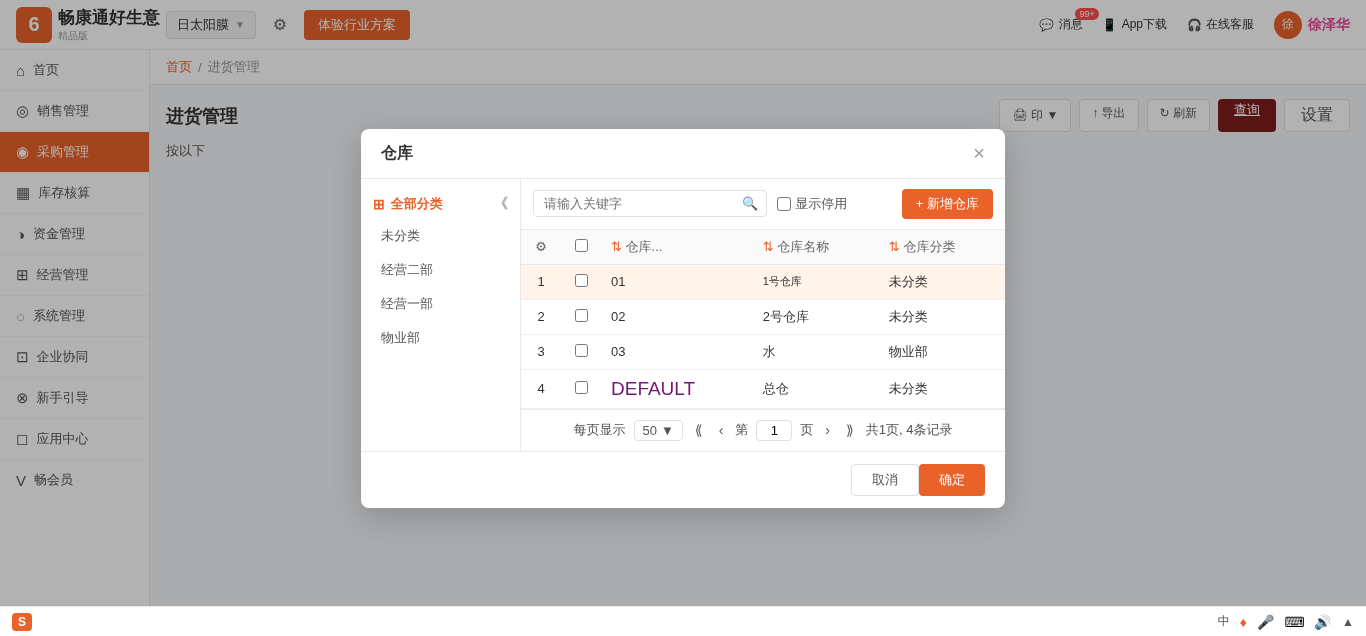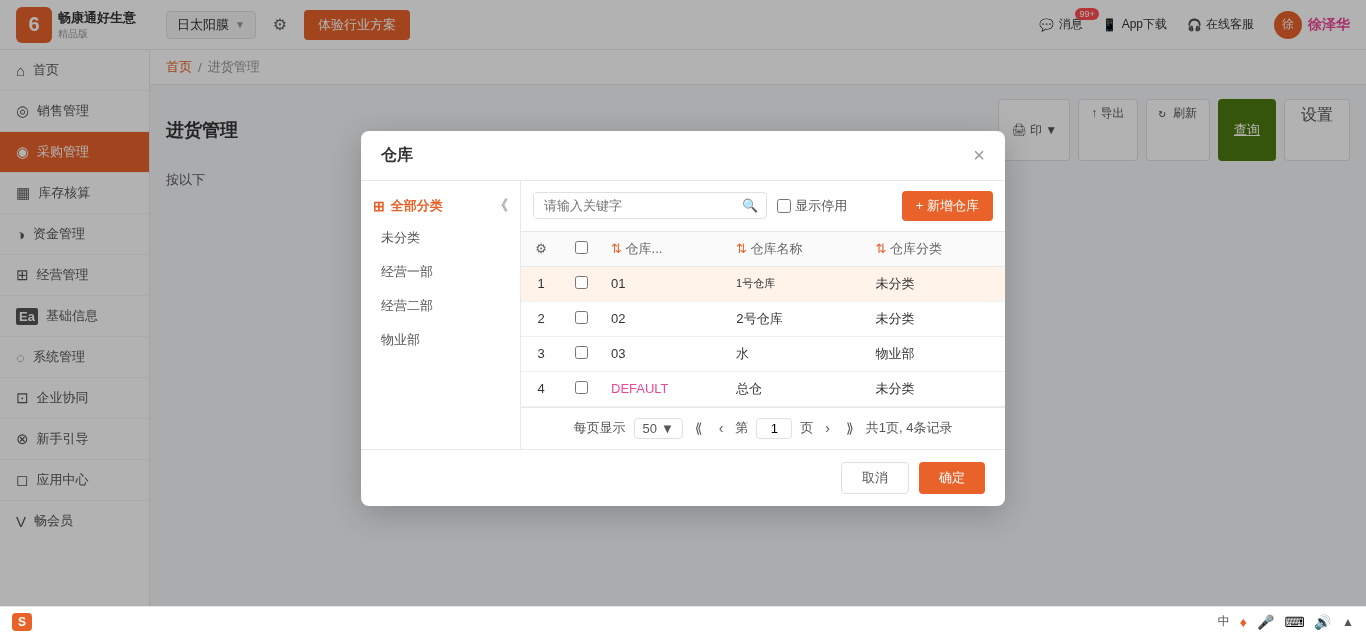--- a/index.html
+++ b/index.html
@@ -5,21 +5,21 @@
     * { box-sizing: border-box; margin: 0; padding: 0; }
     body { font-family: 'Microsoft YaHei', sans-serif; font-size: 13px; background: #f0f2f5; width: 1366px; height: 636px; overflow: hidden; position: relative; }
   </style>
 </head>
 <body>
 
 <div style="height:50px; background:#fff; display:flex; align-items:center; padding:0 16px; border-bottom:1px solid #e8e8e8; position:relative; z-index:110;">
   <div style="display:flex; align-items:center; gap:6px; width:150px;">
     <div style="width:36px; height:36px; background:#e8622a; border-radius:6px; display:flex; align-items:center; justify-content:center; color:#fff; font-size:20px; font-weight:bold;">6</div>
     <div>
-      <div style="font-size:13px; color:#333; font-weight:bold;font-family:Liberation Mono, monospace;">畅康通好生意</div>
+      <div style="font-size:17px; color:#333; font-weight:bold;font-family:Liberation Mono, monospace;">畅康通好生意</div>
       <div style="font-size:10px; color:#999;">精品版</div>
     </div>
   </div>
   <div style="display:flex; align-items:center; background:#f5f5f5; border:1px solid #e0e0e0; border-radius:4px; padding:4px 10px; cursor:pointer; font-size:13px; color:#333; gap:6px;">
     <span>日太阳膜</span>
     <span style="color:#999; font-size:10px;">▼</span>
   </div>
   <div style="width:32px; height:32px; display:flex; align-items:center; justify-content:center; cursor:pointer; color:#666; font-size:16px; margin-left:8px;">⚙</div>
   <button style="background:#e8622a; color:#fff; border:none; border-radius:4px; padding:6px 14px; cursor:pointer; font-size:13px; margin-left:8px;">体验行业方案</button>
   <div style="margin-left:auto; display:flex; align-items:center; gap:20px;">
@@ -64,24 +64,20 @@
     </div>
     <div style="display:flex; align-items:center; padding:11px 16px; cursor:pointer; color:#555; font-size:13px; gap:8px; border-bottom:1px solid #f5f5f5;">
       <span style="font-size:15px;">◑</span>
       <span>资金管理</span>
     </div>
     <div style="display:flex; align-items:center; padding:11px 16px; cursor:pointer; color:#555; font-size:13px; gap:8px; border-bottom:1px solid #f5f5f5;">
       <span style="font-size:15px;">⊞</span>
       <span>经营管理</span>
     </div>
     <div style="display:flex; align-items:center; padding:11px 16px; cursor:pointer; color:#555; font-size:13px; gap:8px; border-bottom:1px solid #f5f5f5;">
-      <span style="font-size:13px; font-weight:bold; background:#555; color:#fff; padding:1px 3px; border-radius:2px;">Ea</span>
-      <span>基础信息</span>
-    </div>
-    <div style="display:flex; align-items:center; padding:11px 16px; cursor:pointer; color:#555; font-size:13px; gap:8px; border-bottom:1px solid #f5f5f5;">
       <span style="font-size:15px;">◌</span>
       <span>系统管理</span>
     </div>
     <div style="display:flex; align-items:center; padding:11px 16px; cursor:pointer; color:#555; font-size:13px; gap:8px; border-bottom:1px solid #f5f5f5;">
       <span style="font-size:15px;">⊡</span>
       <span>企业协同</span>
     </div>
     <div style="display:flex; align-items:center; padding:11px 16px; cursor:pointer; color:#555; font-size:13px; gap:8px; border-bottom:1px solid #f5f5f5;">
       <span style="font-size:15px;">⊗</span>
       <span>新手引导</span>
@@ -103,22 +99,22 @@
       <span>/</span>
       <span style="color:#999;">进货管理</span>
     </div>
 
     <div style="padding:14px 16px 0; flex:1; overflow:hidden; position:relative;">
       <div style="display:flex; align-items:center; justify-content:space-between; margin-bottom:10px;">
         <span style="font-size:18px; font-weight:bold; color:#333;">进货管理</span>
         <div style="display:flex; gap:8px;">
           <div style="padding:5px 12px; border:1px solid #e0e0e0; border-radius:4px; background:#fff; cursor:pointer; font-size:12px; color:#555; display:flex; align-items:center; gap:3px;">🖨 印 ▼</div>
           <div style="padding:5px 12px; border:1px solid #e0e0e0; border-radius:4px; background:#fff; cursor:pointer; font-size:12px; color:#555;">↑ 导出</div>
-          <div style="padding:5px 12px; border:1px solid #e0e0e0; border-radius:4px; background:#fff; cursor:pointer; font-size:12px; color:#555;font-family:Liberation Mono, monospace;">↻ 刷新</div>
-          <div style="padding:22px 16px; border:none; border-radius:4px; background:#4d7c0f; cursor:pointer; font-size:13px; color:#fff;text-decoration:underline;">查询</div>
+          <div style="padding:5px 12px; border:1px solid #e0e0e0; border-radius:4px; background:#fff; cursor:pointer; font-size:12px; color:#555;">↻ 刷新</div>
+          <div style="padding:2px 16px; border:none; border-radius:4px; background:#7f1d1d; cursor:pointer; font-size:13px; color:#fff;text-decoration:underline;">查询</div>
           <div style="padding:5px 16px; border:1px solid #e0e0e0; border-radius:4px; background:#fff; cursor:pointer; font-size:16px; color:#555;">设置</div>
         </div>
       </div>
       <div style="font-size:13px; color:#555; margin-bottom:8px;">按以下</div>
     </div>
   </div>
 </div>
 
 <div style="position:absolute; top:0; left:0; width:100%; height:100%; background:rgba(0,0,0,0.3); z-index:200; display:flex; align-items:center; justify-content:center;">
   <div style="background:#fff; border-radius:8px; width:644px; display:flex; flex-direction:column; box-shadow:0 8px 32px rgba(0,0,0,0.2); max-height:580px;">
@@ -132,22 +128,22 @@
 
       <div style="width:160px; border-right:1px solid #e8e8e8; padding:10px 0; flex-shrink:0; overflow-y:auto;">
         <div style="display:flex; align-items:center; justify-content:space-between; padding:6px 12px;">
           <div style="display:flex; align-items:center; gap:6px; color:#e8622a; font-weight:bold; font-size:13px; cursor:pointer;">
             <span style="font-size:14px;">⊞</span>
             <span>全部分类</span>
           </div>
           <span style="cursor:pointer; color:#aaa; font-size:14px; font-weight:bold;">《</span>
         </div>
         <div style="padding:8px 20px; font-size:13px; color:#555; cursor:pointer;">未分类</div>
+        <div style="padding:8px 20px; font-size:13px; color:#555; cursor:pointer;">经营二部</div>
         <div style="padding:8px 20px; font-size:13px; color:#555; cursor:pointer;">经营一部</div>
-        <div style="padding:8px 20px; font-size:13px; color:#555; cursor:pointer;">经营二部</div>
         <div style="padding:8px 20px; font-size:13px; color:#555; cursor:pointer;">物业部</div>
       </div>
 
       <div style="flex:1; display:flex; flex-direction:column; overflow:hidden;">
 
         <div style="padding:10px 12px; display:flex; align-items:center; gap:10px; border-bottom:1px solid #e8e8e8; flex-shrink:0;">
           <div style="display:flex; align-items:center; border:1px solid #e0e0e0; border-radius:4px; overflow:hidden; background:#fff;">
             <input type="text" placeholder="请输入关键字" style="border: none; outline: none; padding: 5px 10px; font-size: 13px; width: 200px;">
             <span style="padding:5px 8px; color:#999; cursor:pointer;">🔍</span>
           </div>
@@ -174,34 +170,34 @@
                 <td style="padding:8px 10px; text-align:center; font-size:13px; color:#333; border-bottom:1px solid #f0f0f0;">1</td>
                 <td style="padding:8px 10px; text-align:center; border-bottom:1px solid #f0f0f0;"><input type="checkbox" style=""></td>
                 <td style="padding:8px 10px; font-size:13px; color:#333; border-bottom:1px solid #f0f0f0;">01</td>
                 <td style="padding:8px 10px; font-size:11px; color:#333; border-bottom:1px solid #f0f0f0;">1号仓库</td>
                 <td style="padding:8px 10px; font-size:13px; color:#333; border-bottom:1px solid #f0f0f0;">未分类</td>
               </tr>
               <tr>
                 <td style="padding:8px 10px; text-align:center; font-size:13px; color:#333; border-bottom:1px solid #f0f0f0;">2</td>
                 <td style="padding:8px 10px; text-align:center; border-bottom:1px solid #f0f0f0;"><input type="checkbox" style=""></td>
                 <td style="padding:8px 10px; font-size:13px; color:#333; border-bottom:1px solid #f0f0f0;">02</td>
-                <td style="padding:8px 10px; font-size:13px; color:#333; border-bottom:1px solid #f0f0f0;font-family:Liberation Mono, monospace;">2号仓库</td>
+                <td style="padding:8px 10px; font-size:13px; color:#333; border-bottom:1px solid #f0f0f0;">2号仓库</td>
                 <td style="padding:8px 10px; font-size:13px; color:#333; border-bottom:1px solid #f0f0f0;">未分类</td>
               </tr>
               <tr>
                 <td style="padding:8px 10px; text-align:center; font-size:13px; color:#333; border-bottom:1px solid #f0f0f0;">3</td>
                 <td style="padding:8px 10px; text-align:center; border-bottom:1px solid #f0f0f0;"><input type="checkbox" style=""></td>
                 <td style="padding:8px 10px; font-size:13px; color:#333; border-bottom:1px solid #f0f0f0;">03</td>
                 <td style="padding:8px 10px; font-size:13px; color:#333; border-bottom:1px solid #f0f0f0;">水</td>
                 <td style="padding:8px 10px; font-size:13px; color:#333; border-bottom:1px solid #f0f0f0;">物业部</td>
               </tr>
               <tr>
                 <td style="padding:8px 10px; text-align:center; font-size:13px; color:#333; border-bottom:1px solid #f0f0f0;">4</td>
                 <td style="padding:8px 10px; text-align:center; border-bottom:1px solid #f0f0f0;"><input type="checkbox" style=""></td>
-                <td style="padding:8px 10px; font-size:13px; color:#ec4899; border-bottom:1px solid #f0f0f0;">DEFAULT</td>
+                <td style="padding:8px 10px; font-size:19px; color:#701a75; border-bottom:1px solid #f0f0f0;">DEFAULT</td>
                 <td style="padding:8px 10px; font-size:13px; color:#333; border-bottom:1px solid #f0f0f0;">总仓</td>
                 <td style="padding:8px 10px; font-size:13px; color:#333; border-bottom:1px solid #f0f0f0;">未分类</td>
               </tr>
             </tbody>
           </table>
         </div>
 
         <div style="padding:10px 12px; display:flex; align-items:center; justify-content:center; gap:8px; border-top:1px solid #e8e8e8; font-size:13px; color:#555; flex-shrink:0;">
           <span>每页显示</span>
           <div style="display:flex; align-items:center; border:1px solid #e0e0e0; border-radius:4px; padding:2px 8px; gap:4px; cursor:pointer;">
@@ -213,21 +209,21 @@
           <span style="color:#555;">第</span>
           <input type="text" value="1" style="width: 36px; border: 1px solid rgb(224, 224, 224); border-radius: 4px; text-align: center; padding: 2px; font-size: 13px;">
           <span>页</span>
           <span style="cursor:pointer; color:#555; padding:2px 4px; font-size:14px;">›</span>
           <span style="cursor:pointer; color:#555; padding:2px 4px; font-size:14px;">⟫</span>
           <span>共1页, 4条记录</span>
         </div>
       </div>
     </div>
 
-    <div style="padding:12px 20px; border-top:1px solid #e8e8e8; display:flex; justify-content:flex-end; gap:10px;">
+    <div style="padding:12px 20px; border-top:1px solid #e8e8e8; display:flex; justify-content:flex-end; ">
       <button style="padding:6px 20px; border:1px solid #e0e0e0; border-radius:4px; background:#fff; cursor:pointer; font-size:13px; color:#555;">取消</button>
       <button style="padding:6px 20px; border:none; border-radius:4px; background:#e8622a; color:#fff; cursor:pointer; font-size:13px;">确定</button>
     </div>
   </div>
 </div>
 
 <div style="position:absolute; bottom:0; left:0; right:0; height:30px; background:#fff; border-top:1px solid #e8e8e8; display:flex; align-items:center; justify-content:flex-end; padding:0 12px; gap:10px; z-index:300;">
   <div style="margin-right:auto; display:flex; align-items:center; gap:4px;">
     <span style="background:#e8622a; color:#fff; border-radius:4px; padding:2px 6px; font-size:12px; font-weight:bold;">S</span>
   </div>

